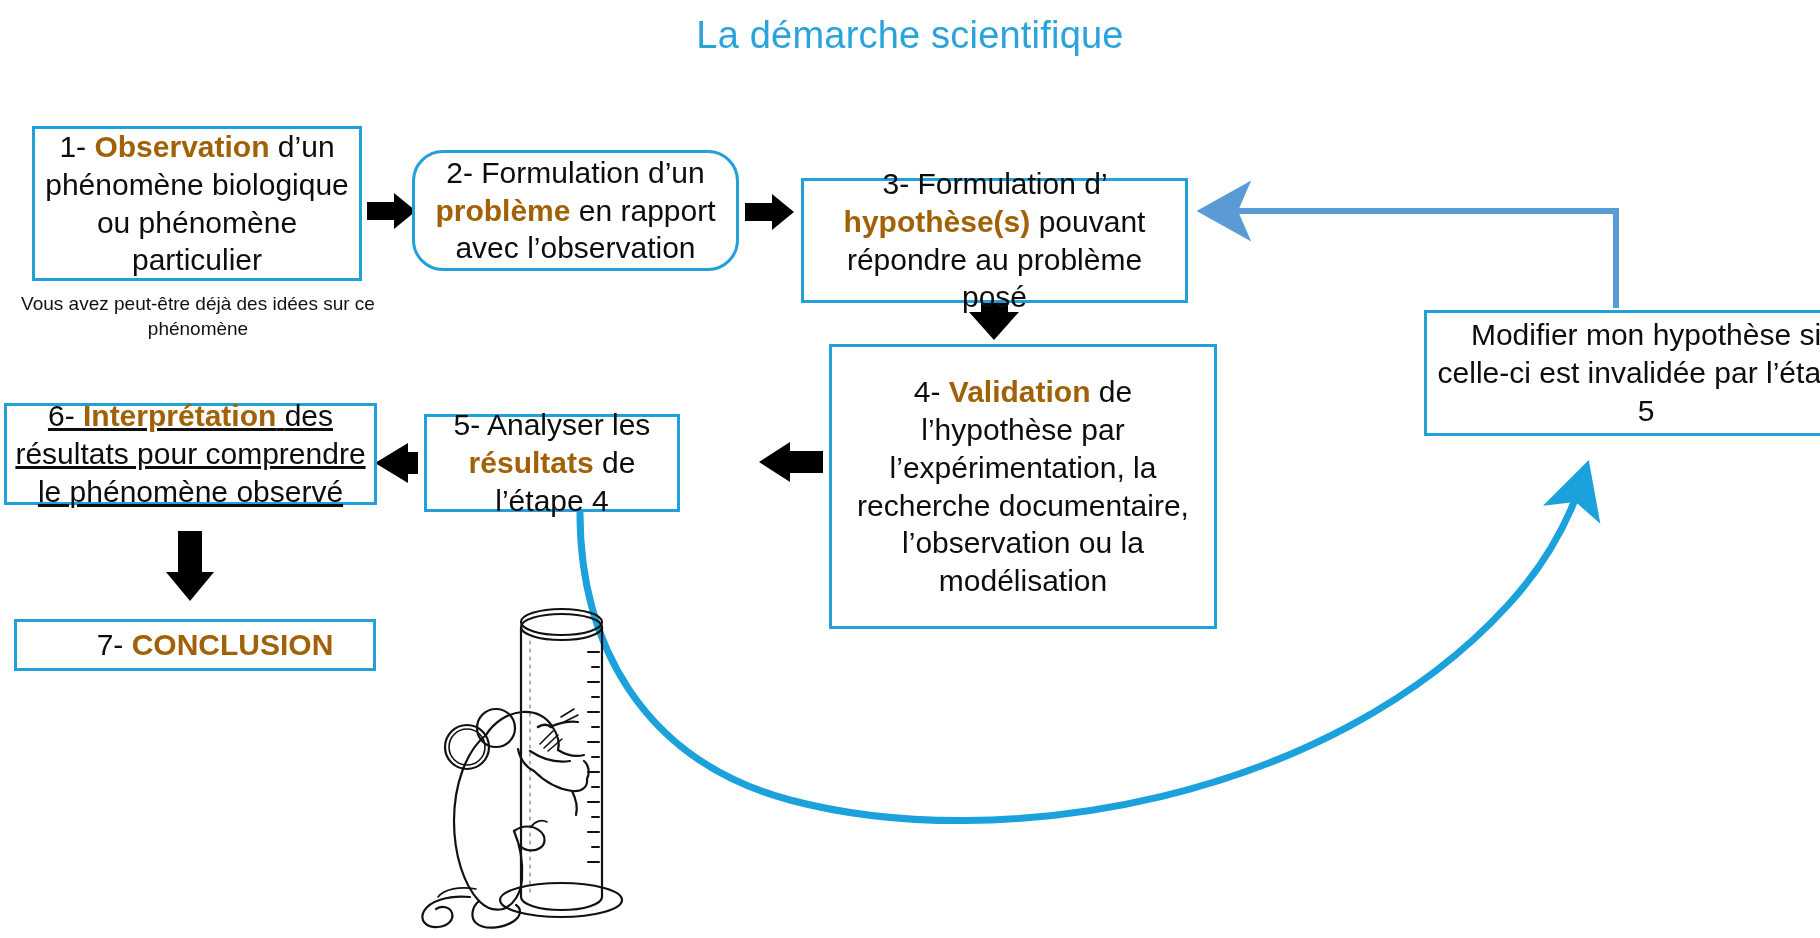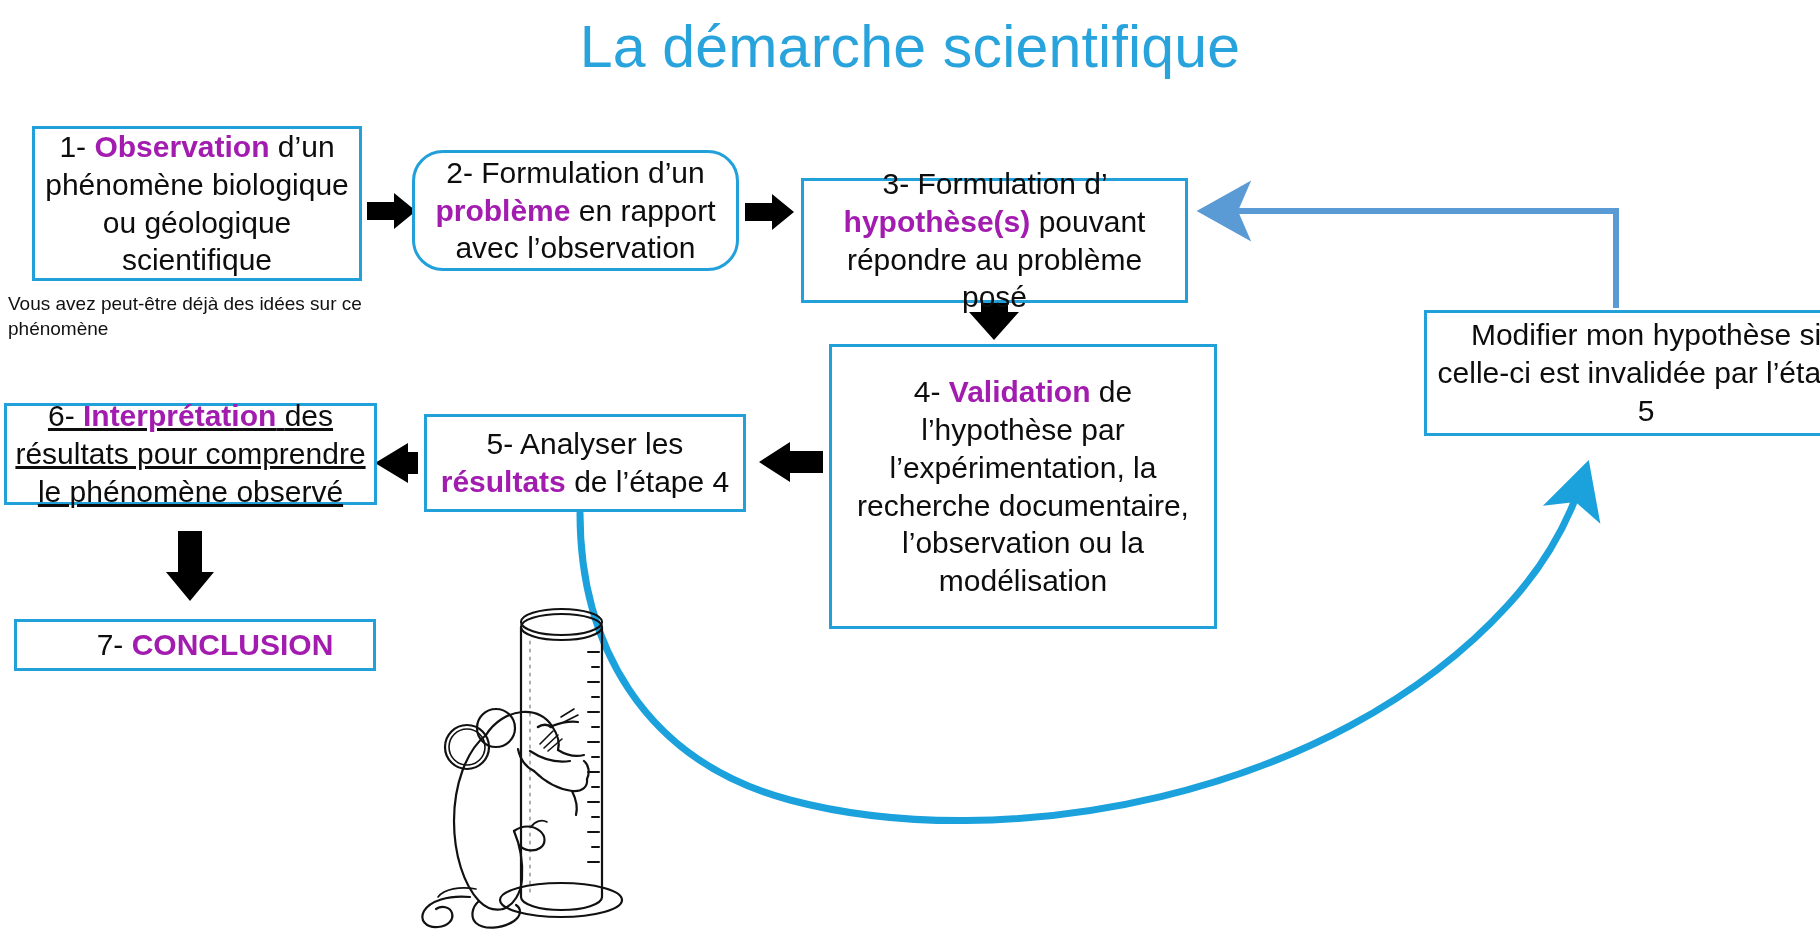--- a/index.html
+++ b/index.html
@@ -20,21 +20,21 @@
     overflow: hidden;
   }
 
   
   #title {
     position: absolute;
     left: 0;
     top: 14px;
     width: 1820px;
     text-align: center;
-    font-size: 59px;
+    font-size: 38px;
     color: #29A3DC;
     font-weight: 400;
     letter-spacing: 0.2px;
     line-height: 1.15;
   }
 
   
   .box {
     position: absolute;
     box-sizing: border-box;
@@ -43,37 +43,38 @@
     display: flex;
     align-items: center;
     justify-content: center;
     text-align: center;
     color: #0d0d0d;
     font-size: 30px;
     line-height: 1.26;
     padding: 4px 8px;
   }
   .box .inner { width: 100%; }
-  .hl { color: #a21caf; font-weight: bold; }
+  .hl { color: #a16207; font-weight: bold; }
 
   .note {
     position: absolute;
+    text-align: center;
     font-size: 19px;
     color: #111111;
     line-height: 1.3;
   }
 
   
   #box1 { left: 32px;   top: 126px; width: 330px;  height: 155px; }
   #note1{ left: 8px;    top: 292px; width: 380px; }
 
   #box2 { left: 412px;  top: 150px; width: 327px;  height: 121px; border-radius: 31px; }
   #box3 { left: 801px;  top: 146px; width: 387px;  height: 125px; margin-top: 32px; }
   #box4 { left: 829px;  top: 344px; width: 388px;  height: 285px; }
-  #box5 { left: 424px;  top: 414px; width: 322px;  height: 98px; }
+  #box5 { left: 424px;  top: 414px; width: 256px;  height: 98px; }
   #box6 { left: 4px;    top: 403px; width: 373px;  height: 102px; text-decoration: underline; }
   #box7 { left: 14px;   top: 619px; width: 362px;  height: 52px; padding-left: 48px; }
   #boxmod { left: 1424px; top: 310px; width: 444px; height: 126px; }
 
   
   #overlay {
     position: absolute;
     left: 0; top: 0;
     width: 1820px;
     height: 938px;
@@ -134,21 +135,21 @@
 
     <g>
       <path d="M1616,308 L1616,211 L1202,211" fill="none" stroke="#5B9BD5" stroke-width="6" stroke-linejoin="miter" marker-end="url(#mk-blue)"></path>
     </g>
   </svg>
 
   <div class="box" id="box1">
     <div class="inner">
       <span>1-</span>
       <span class="hl">Observation</span>
-      <span> d’un phénomène biologique ou géologique scientifique</span>
+      <span> d’un phénomène biologique ou phénomène particulier</span>
     </div>
   </div>
 
   <div class="note" id="note1">Vous avez peut-être déjà des idées sur ce phénomène</div>
 
   <div class="box" id="box2">
     <div class="inner">
       <span>2- Formulation d’un </span>
       <span class="hl">problème</span>
       <span> en rapport avec l’observation</span>

